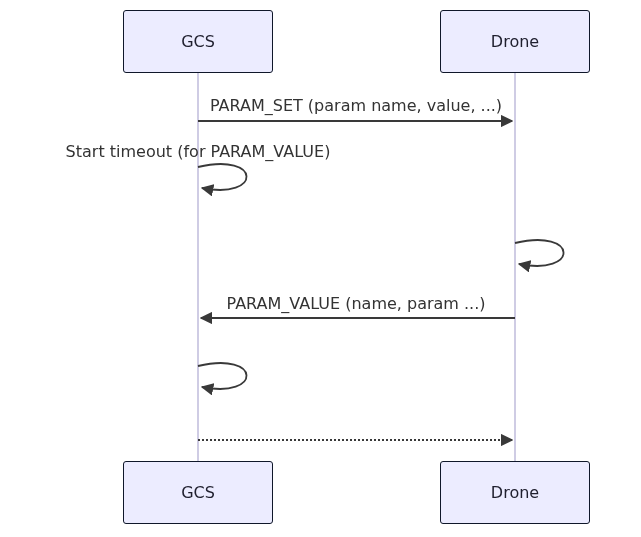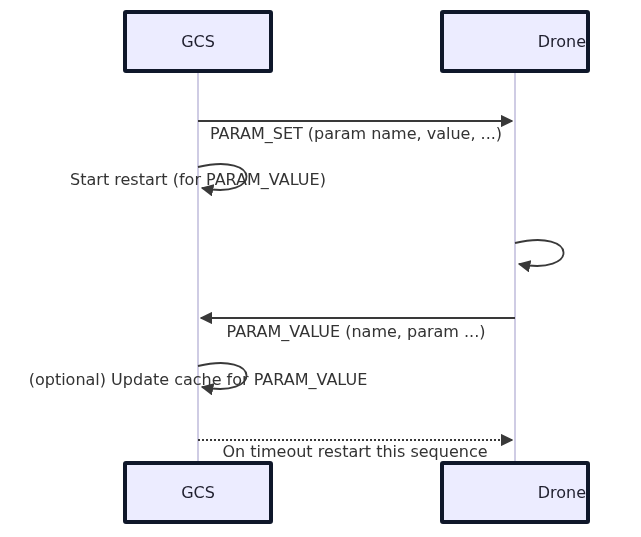--- a/index.html
+++ b/index.html
@@ -33,40 +33,39 @@
   }
   .msg-line.dashed {
     stroke-dasharray: 2 2;
   }
   .actor {
     position: absolute;
     width: 150px;
     height: 63px;
     box-sizing: border-box;
     background: #ECECFF;
-    border: 4px solid #0f172a;
+    border: 1px solid #0f172a;
     border-radius: 3px;
     display: flex;
     align-items: center;
     justify-content: center;
     font-size: 16px;
     color: #1f1f2e;
   }
   .actor.gcs   { left: 123px; }
-  .actor.drone { left: 440px; justify-content: flex-end; }
+  .actor.drone { left: 440px; }
   .actor.top    { top: 10px; }
   .actor.bottom { top: 461px; }
   .msg-label {
     position: absolute;
     transform: translateX(-50%);
     white-space: nowrap;
     font-size: 16px;
     line-height: 19px;
     color: #333333;
-    margin-top: 28px;
   }
 </style>
 </head>
 <body>
 
 <div class="diagram">
 
   <svg class="overlay" viewBox="0 0 641 537" xmlns="http://www.w3.org/2000/svg">
     <defs>
       <marker id="arrowhead" viewBox="0 0 10 10" refX="9" refY="5" markerWidth="7" markerHeight="7" orient="auto-start-reverse">
@@ -97,18 +96,16 @@
     <span>Drone</span>
   </div>
   <div class="actor gcs bottom">
     <span>GCS</span>
   </div>
   <div class="actor drone bottom">
     <span>Drone</span>
   </div>
 
   <div class="msg-label" style="left:356px; top:96px">PARAM_SET (param name, value, ...)</div>
-  <div class="msg-label" style="left:198px; top:142px">Start restart (for PARAM_VALUE)</div>
+  <div class="msg-label" style="left:198px; top:142px">Start timeout (for PARAM_VALUE)</div>
   <div class="msg-label" style="left:356px; top:294px">PARAM_VALUE (name, param ...)</div>
-  <div class="msg-label" style="left:198px; top:342px">(optional) Update cache for PARAM_VALUE</div>
-  <div class="msg-label" style="left:355px; top:414px">On timeout restart this sequence</div>
 
 </div>
 
 </body></html>

